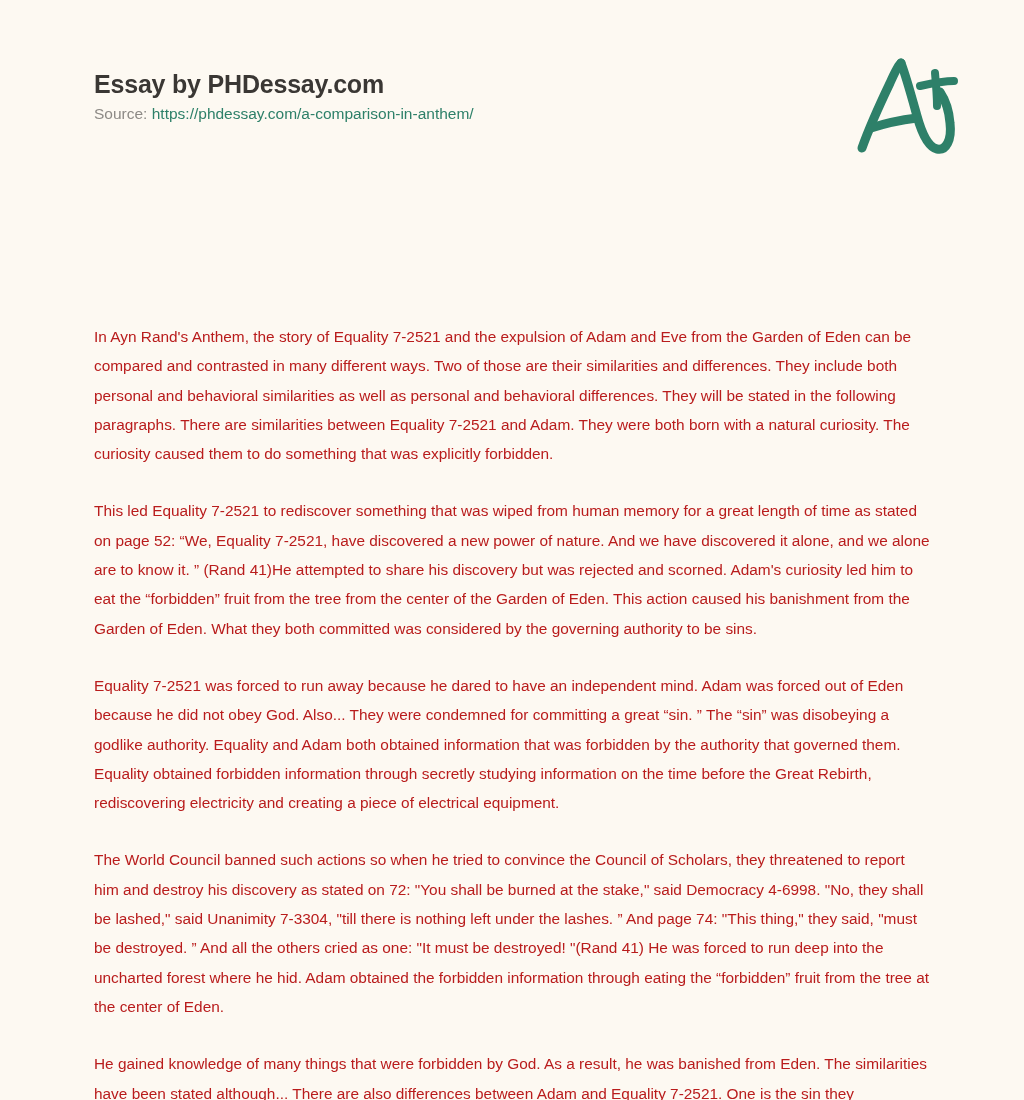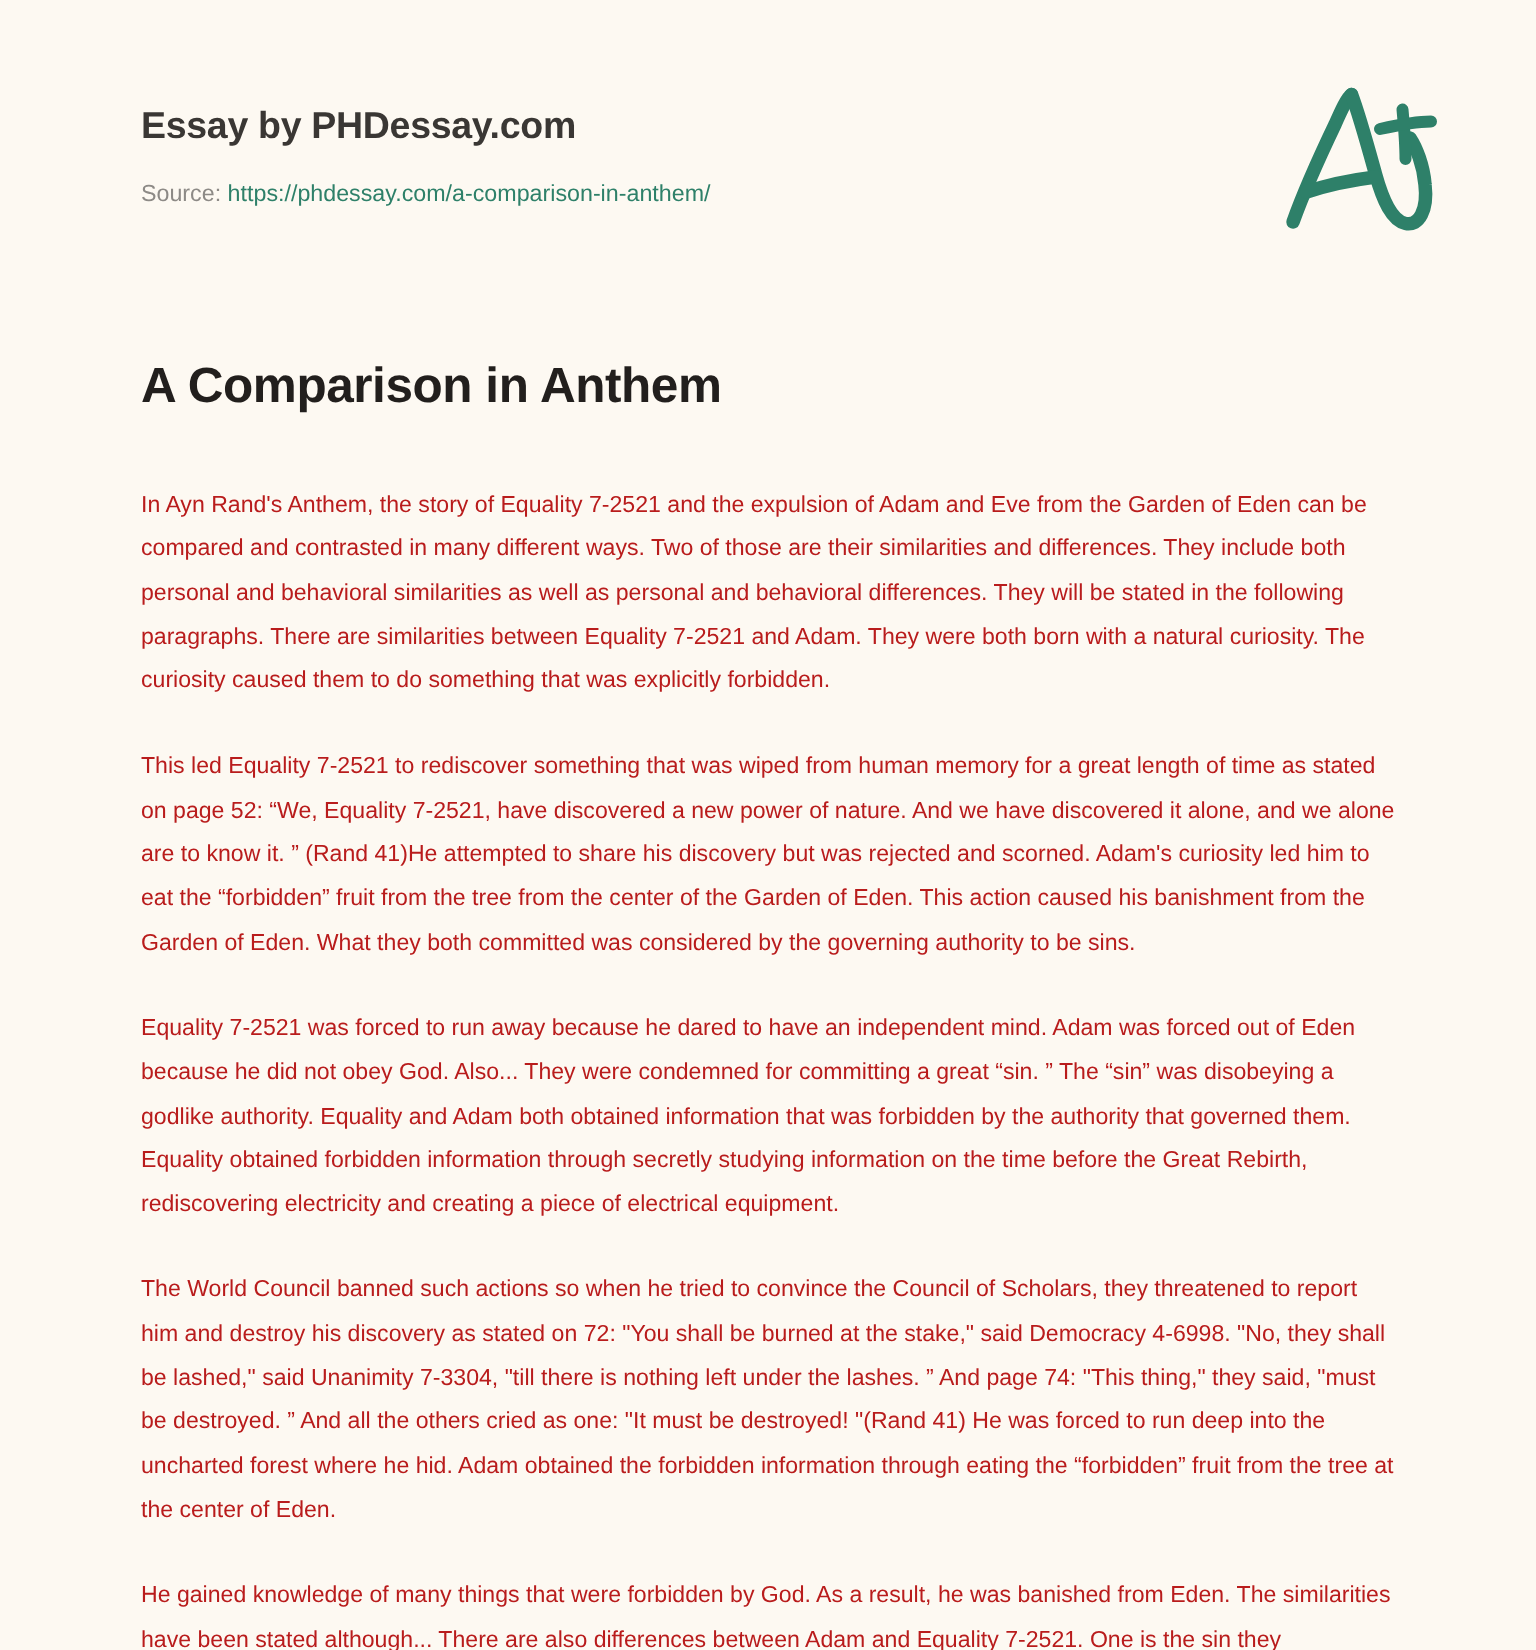--- a/index.html
+++ b/index.html
@@ -36,21 +36,21 @@
     top: 70px;
     font-size: 25px;
     font-weight: bold;
     color: #3a3734;
     letter-spacing: -0.2px;
     white-space: nowrap;
   }
   .source-line {
     position: absolute;
     left: 94px;
-    top: 121px;
+    top: 105px;
     font-size: 15.5px;
     color: #8d8a86;
     white-space: nowrap;
   }
   .source-line .source-url {
     color: #2e8069;
     text-decoration: none;
   }
 
   
@@ -123,21 +123,20 @@
 
           <path d="M86 23 C87 34, 88 46, 88 56" stroke-width="8"></path>
 
           <path d="M71 36 C80 34, 95 31, 105 31" stroke-width="8"></path>
         </g>
       </svg>
     </div>
 
   </div>
 
-  <h1 class="doc-title">A Comparison in Anthem</h1>
 
   <article class="article">
     <p>In Ayn Rand's Anthem, the story of Equality 7-2521 and the expulsion of Adam and Eve from the Garden of Eden can be compared and contrasted in many different ways. Two of those are their similarities and differences. They include both personal and behavioral similarities as well as personal and behavioral differences. They will be stated in the following paragraphs. There are similarities between Equality 7-2521 and Adam. They were both born with a natural curiosity. The curiosity caused them to do something that was explicitly forbidden.</p>
     <p>This led Equality 7-2521 to rediscover something that was wiped from human memory for a great length of time as stated on page 52: “We, Equality 7-2521, have discovered a new power of nature. And we have discovered it alone, and we alone are to know it. ” (Rand 41)He attempted to share his discovery but was rejected and scorned. Adam's curiosity led him to eat the “forbidden” fruit from the tree from the center of the Garden of Eden. This action caused his banishment from the Garden of Eden. What they both committed was considered by the governing authority to be sins.</p>
     <p>Equality 7-2521 was forced to run away because he dared to have an independent mind. Adam was forced out of Eden because he did not obey God. Also... They were condemned for committing a great “sin. ” The “sin” was disobeying a godlike authority. Equality and Adam both obtained information that was forbidden by the authority that governed them. Equality obtained forbidden information through secretly studying information on the time before the Great Rebirth, rediscovering electricity and creating a piece of electrical equipment.</p>
     <p>The World Council banned such actions so when he tried to convince the Council of Scholars, they threatened to report him and destroy his discovery as stated on 72: "You shall be burned at the stake," said Democracy 4-6998. "No, they shall be lashed," said Unanimity 7-3304, "till there is nothing left under the lashes. ” And page 74: "This thing," they said, "must be destroyed. ” And all the others cried as one: "It must be destroyed! "(Rand 41) He was forced to run deep into the uncharted forest where he hid. Adam obtained the forbidden information through eating the “forbidden” fruit from the tree at the center of Eden.</p>
     <p>He gained knowledge of many things that were forbidden by God. As a result, he was banished from Eden. The similarities have been stated although... There are also differences between Adam and Equality 7-2521. One is the sin they committed. Equality 7-2521 committed the sin of individual thought. He dared to live, think and love for himself. He also rediscovered electricity by himself, which was considered evil because he didn't work with the rest of his “brothers” as stated on page 73: "So you think that you have found a new power," said Collective 0-0009. "Do you think all your brothers think that?  "No," we answered. "What</p>
   </article>
 
 </div>

